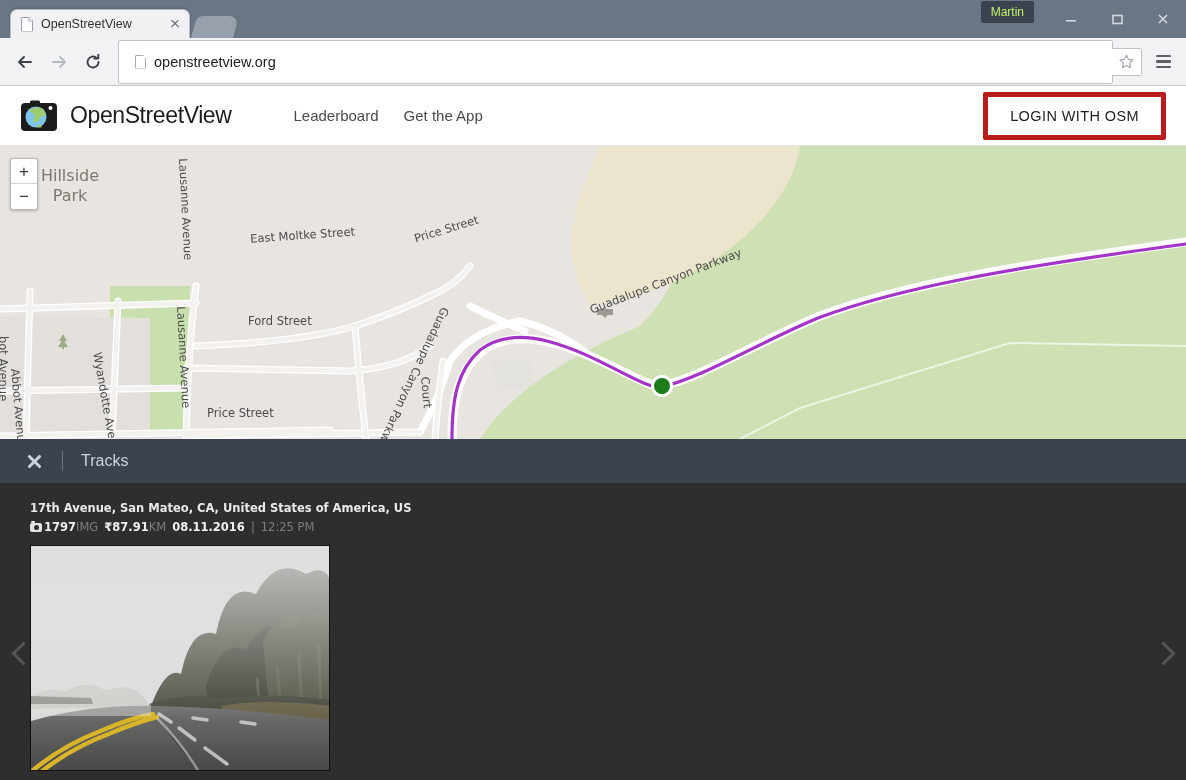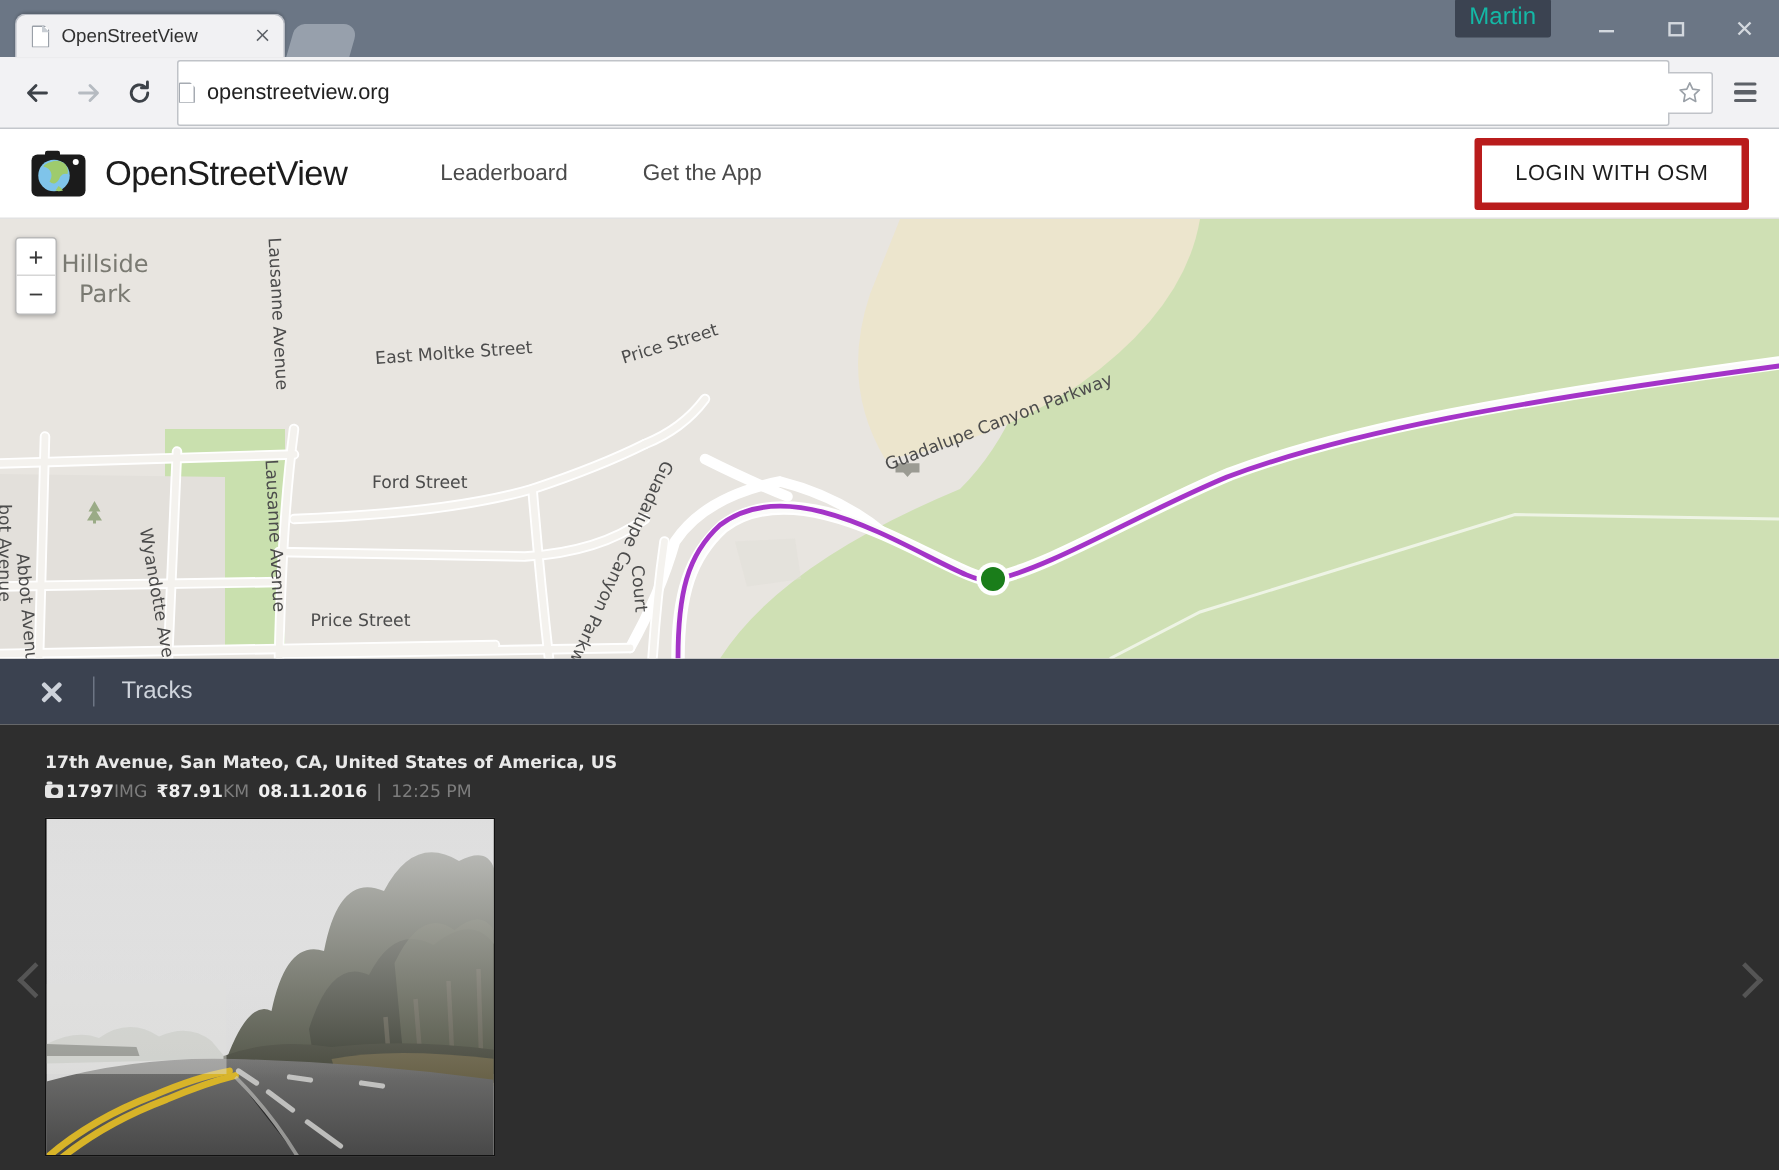--- a/index.html
+++ b/index.html
@@ -58,21 +58,21 @@
     width: 42px; height: 22px; margin-left: 4px;
     background: #97a0ac; border-radius: 6px 10px 0 0;
     transform: skewX(-16deg); align-self: flex-end;
   }
 
   .winctrls {
     position: absolute; right: 0; top: 0; height: 38px;
     display: flex; align-items: center;
   }
   .user-chip {
-    background: #3b4351; color: #14b8a6; font-size: 16px;
+    background: #3b4351; color: #bef264; font-size: 12px;
     padding: 4px 10px; border-radius: 2px; margin-right: 14px;
     margin-bottom: 14px;
   }
   .wbtn {
     width: 46px; height: 38px; display: flex;
     align-items: center; justify-content: center;
     position: relative;
   }
   .wbtn svg { display: block; }
 
@@ -82,21 +82,21 @@
     border-bottom: 1px solid #c4c7cc;
     display: flex; align-items: center; padding: 0 8px;
   }
   .navbtn {
     width: 34px; height: 34px; display: flex;
     align-items: center; justify-content: center;
   }
   .urlbar {
     flex: 1; height: 44px; margin: 0 6px 0 8px;
     background: #fff; border: 1px solid #c0c3c8; border-radius: 2px;
-    display: flex; align-items: center; padding: 0 0;
+    display: flex; align-items: center; padding: 0 16px;
     font-size: 14.5px; overflow: hidden;
   }
   .url-favicon {
     width: 11px; height: 14px; flex: 0 0 11px; position: relative; margin-right: 8px;
   }
   .url-favicon::before {
     content: ""; position: absolute; inset: 0;
     background: #fff; border: 1px solid #a6abb2; border-radius: 1px;
     clip-path: polygon(0 0, 68% 0, 100% 26%, 100% 100%, 0 100%);
   }
@@ -119,21 +119,21 @@
     height: 60px; background: #fff; border-bottom: 1px solid #e2e2e2;
     display: flex; align-items: center; padding: 0 20px;
   }
   .brand { display: flex; align-items: center; }
   .brand-logo {
     width: 38px; height: 38px; position: relative; margin-right: 12px;
   }
   .brand-name {
     font-size: 23px; color: #1c1c1c; letter-spacing: -0.4px;
   }
-  .nav-links { display: flex; margin-left: 62px; gap: 50px; }
+  .nav-links { display: flex; margin-left: 62px; gap: 25px; }
   .nav-link { font-size: 15px; color: #4a4a4a; }
   .login-btn {
     margin-left: auto; border: 5px solid #b91c1c; background: #fff;
     font-size: 14.5px; color: #1d1d1d; letter-spacing: .4px;
     padding: 11px 22px; border-radius: 2px;
     font-family: "Liberation Sans", sans-serif;
   }
 
   
   .map {

